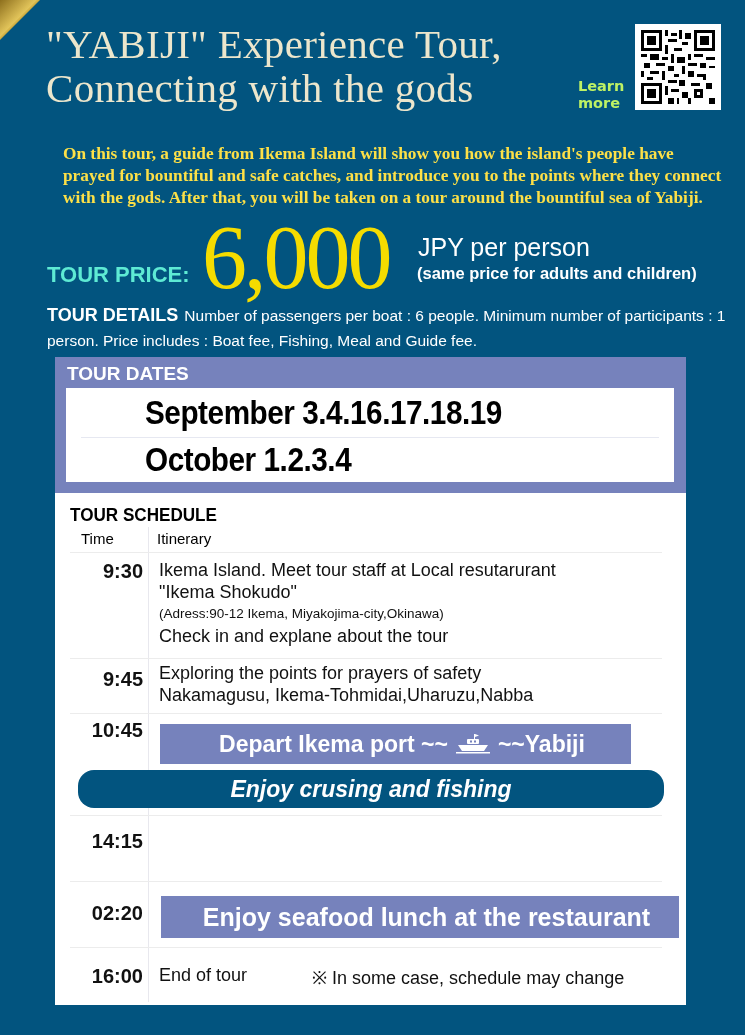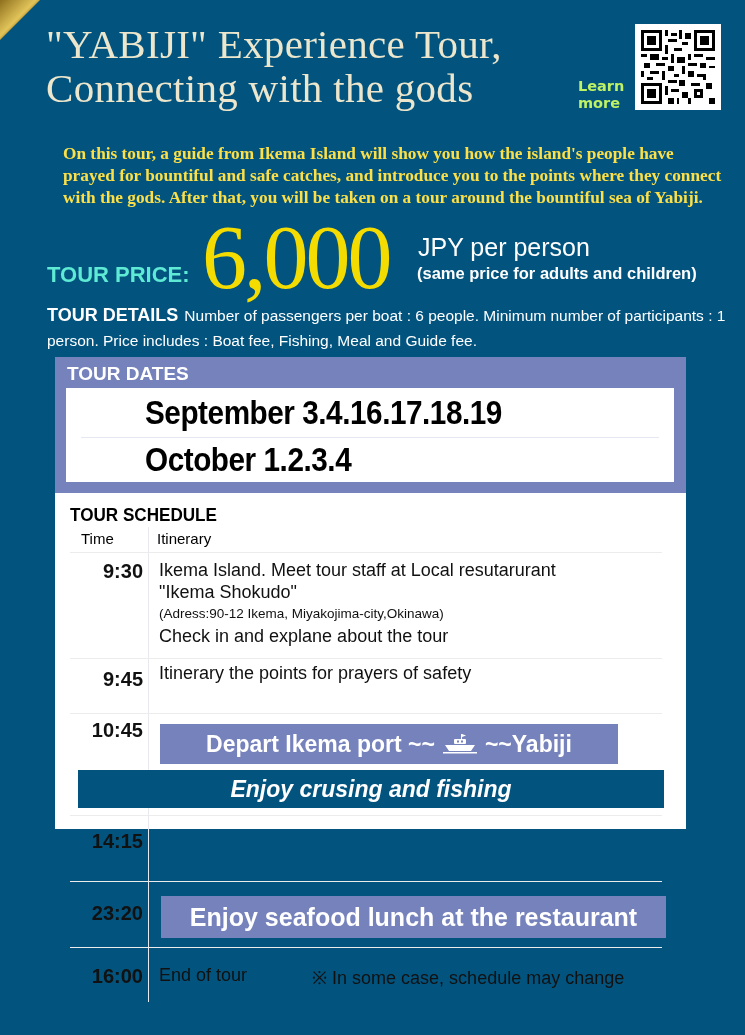--- a/index.html
+++ b/index.html
@@ -52,21 +52,21 @@
   .price-note {
     position: absolute; left: 417px; top: 264px;
     color: #fff; font-weight: bold; font-size: 16.5px;
   }
   .details {
     position: absolute; left: 47px; top: 303px; width: 680px; margin: 0;
     color: #fff; font-size: 15.5px; line-height: 25px;
   }
   .details b { font-size: 18px; margin-right: 6px; }
   .card {
-    position: absolute; left: 55px; top: 357px; width: 631px; height: 472px;
+    position: absolute; left: 55px; top: 357px; width: 631px; height: 648px;
     background: #fff;
   }
   .dates-band {
     position: absolute; left: 0; top: 0; width: 631px; height: 136px;
     background: #7682bc;
   }
   .dates-title {
     position: absolute; left: 12px; top: 6px;
     color: #fff; font-weight: bold; font-size: 19px;
   }
@@ -101,26 +101,26 @@
   .time {
     position: absolute; width: 75px; text-align: right; left: 13px;
     font-weight: bold; font-size: 20px; color: #111;
   }
   .itin {
     position: absolute; left: 104px; font-size: 18px; line-height: 22px; color: #111;
   }
   .itin .small { font-size: 13.5px; display: block; line-height: 22px; }
   .hl-box {
     position: absolute; background: #7682bc; color: #fff; font-weight: bold;
-    display: flex; align-items: center; justify-content: center; white-space: nowrap;
+    display: flex; align-items: center; justify-content: center; white-space: nowrap; padding-left: 13px;
   }
   .cruise-bar {
     position: absolute; left: 23px; top: 413px; width: 586px; height: 38px;
     background: #02547f; color: #fff; font-weight: bold; font-style: italic;
-    font-size: 23px; display: flex; align-items: center; justify-content: center;
+    font-size: 23px; display: flex; align-items: center; justify-content: center; border-radius: 16px;
   }
   .boat { display: inline-block; width: 34px; height: 20px; margin: 0 8px; vertical-align: middle; }
   .note { position: absolute; left: 257px; font-size: 18px; color: #111; }
 </style>
 </head>
 <body>
 
 <div class="corner"></div>
 
 <h1 class="title">
@@ -225,21 +225,22 @@
   <div class="itin" style="top:202px">
     <span>Ikema Island. Meet tour staff at Local resutarurant</span><br>
     <span>"Ikema Shokudo"</span>
     <span class="small">(Adress:90-12 Ikema, Miyakojima-city,Okinawa)</span>
     <span>Check in and explane about the tour</span>
   </div>
   <div class="hline" style="top:301px"></div>
 
   <div class="time" style="top:311px">9:45</div>
   <div class="itin" style="top:305px">
-    <span>Itinerary the points for prayers of safety</span><br>
+    <span>Exploring the points for prayers of safety</span><br>
+    <span>Nakamagusu, Ikema-Tohmidai,Uharuzu,Nabba</span>
   </div>
   <div class="hline" style="top:356px"></div>
 
   <div class="time" style="top:362px">10:45</div>
   <div class="hl-box" style="left:105px;top:367px;width:458px;height:40px;font-size:23px;">
     <span>Depart Ikema port ~~</span>
     <svg class="boat" viewBox="0 0 34 20">
       <g fill="#fff">
         <rect x="18" y="0" width="1" height="6"></rect>
         <polygon points="19,0 23,1.5 19,3"></polygon>
@@ -252,20 +253,20 @@
     </svg>
     <span>~~Yabiji</span>
   </div>
 
   <div class="cruise-bar">Enjoy crusing and fishing</div>
   <div class="hline" style="top:458px"></div>
 
   <div class="time" style="top:473px">14:15</div>
   <div class="hline" style="top:524px"></div>
 
-  <div class="time" style="top:545px">23:20</div>
+  <div class="time" style="top:545px">02:20</div>
   <div class="hl-box" style="left:106px;top:539px;width:505px;height:42px;font-size:25px;">Enjoy seafood lunch at the restaurant</div>
   <div class="hline" style="top:590px"></div>
 
   <div class="time" style="top:608px">16:00</div>
   <div class="itin" style="top:607px">End of tour</div>
   <div class="note" style="top:608px">※ In some case, schedule may change</div>
 </div>
 
 </body></html>

